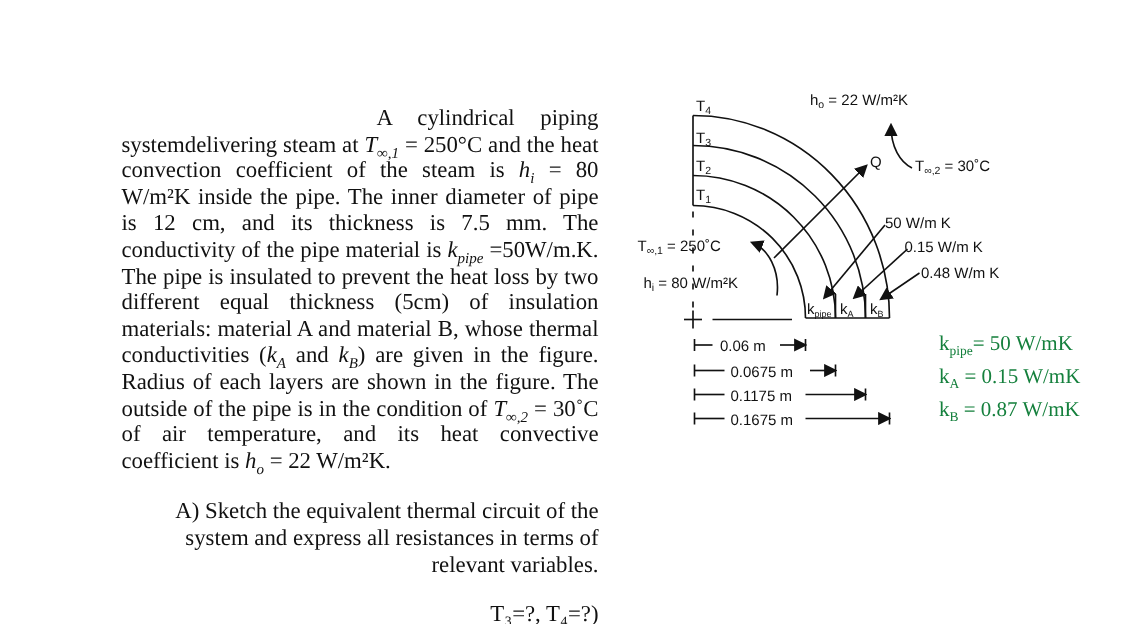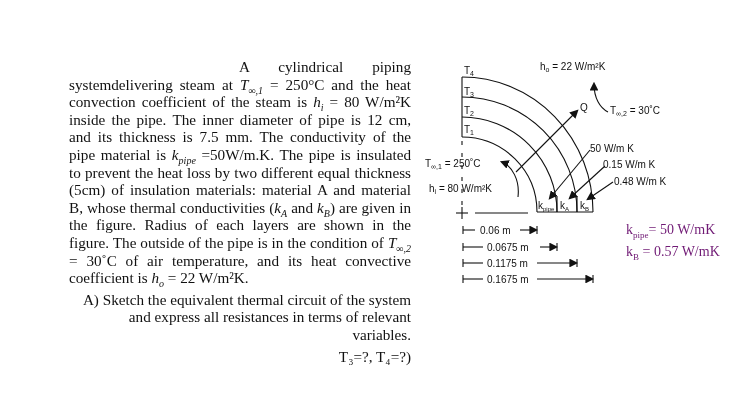--- a/index.html
+++ b/index.html
@@ -2,31 +2,31 @@
 <html><head>
 <meta charset="utf-8">
 <style>
   html, body { margin: 0; padding: 0; background: #ffffff; }
   body { width: 756px; height: 416px; position: relative; overflow: hidden; }
   .problem {
     position: absolute; left: 65px; top: 54px; width: 350px;
     font-family: "Liberation Serif", serif; font-size: 15.2px; line-height: 17.6px;
     color: #111; text-align: justify;
   }
-  .problem p { margin: 4px; }
+  .problem p { margin: 16px; }
   .indent { text-indent: 170px; }
   .q { text-align: right; }
   .q-c2 { padding-left: 18px; }
   i.v { font-style: italic; }
   sub { font-size: 10px; line-height: 0; }
   .fig { position: absolute; left: 0; top: 0; width: 756px; height: 416px; }
   .fig text { font-family: "Liberation Sans", sans-serif; font-size: 10px; fill: #111; }
   .klist {
     position: absolute; left: 626px; top: 219px;
-    font-family: "Liberation Serif", serif; font-size: 14px; line-height: 22px; color: #701a75;
+    font-family: "Liberation Serif", serif; font-size: 14px; line-height: 22px; color: #15803d;
   }
   .klist div { white-space: nowrap; }
   .klist sub { font-size: 9px; }
 </style>
 </head>
 <body>
 
 <div class="problem">
   <p class="indent"><span>A cylindrical piping system</span><span>delivering steam at </span><i class="v">T</i><sub><i>∞,1</i></sub><span> = 250°C and the heat convection coefficient of the steam is </span><i class="v">h</i><sub><i>i</i></sub><span> = 80 W/m²K inside the pipe. The inner diameter of pipe is 12 cm, and its thickness is 7.5 mm. The conductivity of the pipe material is </span><i class="v">k</i><sub><i>pipe</i></sub><span> =50W/m.K. The pipe is insulated to prevent the heat loss by two different equal thickness (5cm) of insulation materials: material A and material B, whose thermal conductivities (</span><i class="v">k</i><sub><i>A</i></sub><span> and </span><i class="v">k</i><sub><i>B</i></sub><span>) are given in the figure. Radius of each layers are shown in the figure. The outside of the pipe is in the condition of </span><i class="v">T</i><sub><i>∞,2</i></sub><span> = 30˚C of air temperature, and its heat convective coefficient is </span><i class="v">h</i><sub><i>o</i></sub><span> = 22 W/m²K.</span></p>
   <p class="q">A) Sketch the equivalent thermal circuit of the system and express all resistances in terms of relevant variables.</p>
@@ -113,14 +113,15 @@
   <text x="580" y="209" font-size="9"><tspan>k</tspan><tspan font-size="6" dy="2">B</tspan></text>
 
   <text x="480" y="234">0.06 m</text>
   <text x="487" y="251">0.0675 m</text>
   <text x="487" y="267">0.1175 m</text>
   <text x="487" y="283">0.1675 m</text>
 </svg>
 
 <div class="klist">
   <div><span>k</span><sub>pipe</sub><span>= 50 W/mK</span></div>
-  <div><span>k</span><sub>B</sub><span> = 0.57 W/mK</span></div>
+  <div><span>k</span><sub>A</sub><span> = 0.15 W/mK</span></div>
+  <div><span>k</span><sub>B</sub><span> = 0.87 W/mK</span></div>
 </div>
 
 </body></html>

